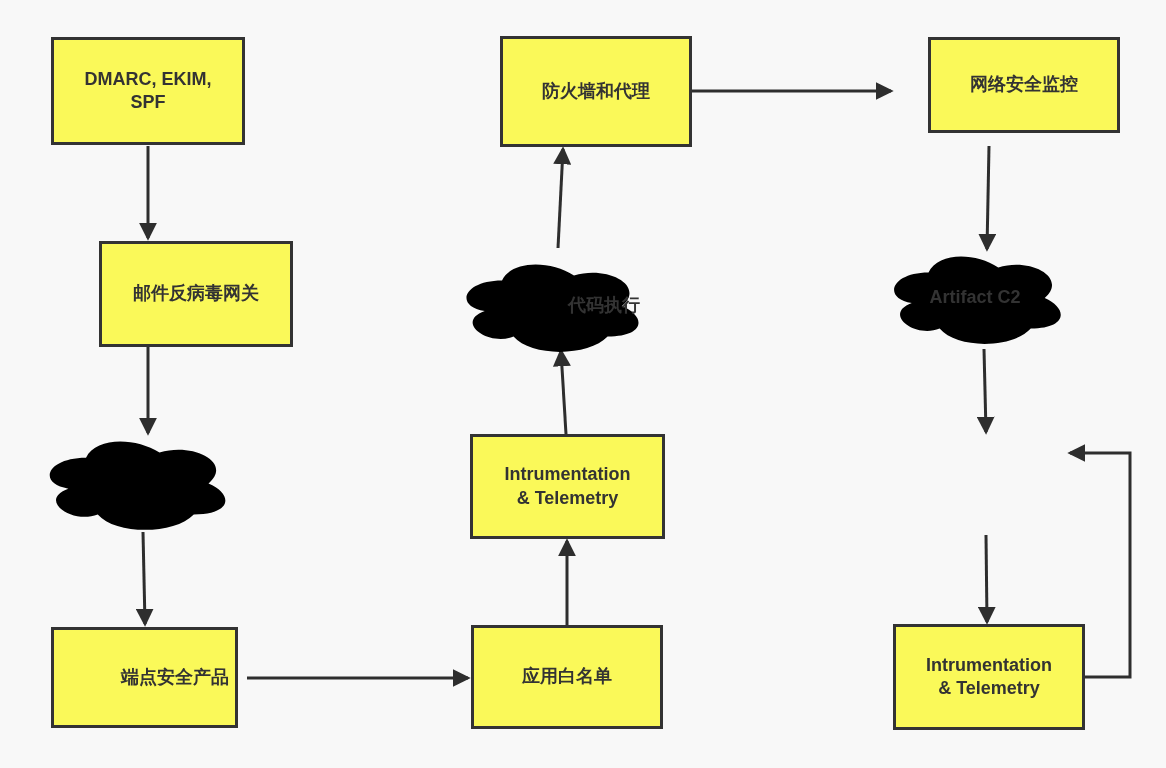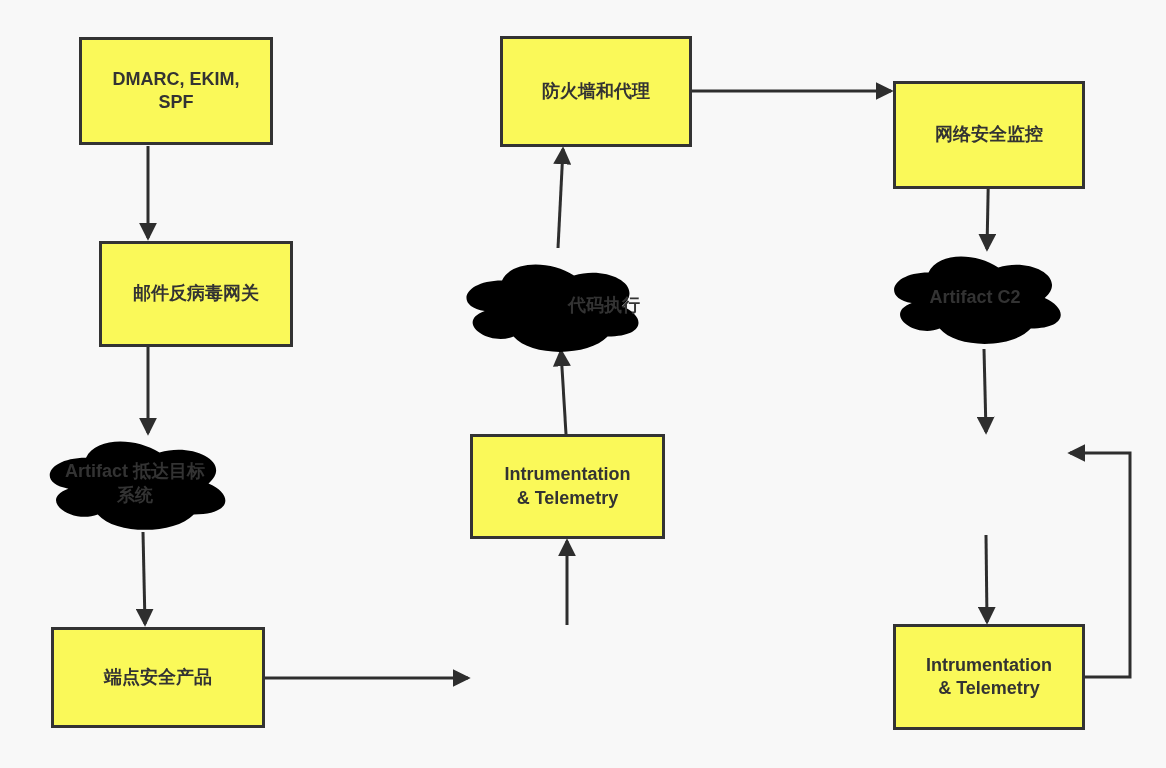--- a/index.html
+++ b/index.html
@@ -84,59 +84,60 @@
     <line x1="567" y1="625" x2="567" y2="541" marker-end="url(#arrowhead)"></line>
     <line x1="566" y1="434" x2="561" y2="351" marker-end="url(#arrowhead)"></line>
     <line x1="558" y1="248" x2="563" y2="149" marker-end="url(#arrowhead)"></line>
     <line x1="661" y1="91" x2="891" y2="91" marker-end="url(#arrowhead)"></line>
     <line x1="989" y1="146" x2="987" y2="249" marker-end="url(#arrowhead)"></line>
     <line x1="984" y1="349" x2="986" y2="432" marker-end="url(#arrowhead)"></line>
     <line x1="986" y1="535" x2="987" y2="622" marker-end="url(#arrowhead)"></line>
     <polyline points="1085,677 1130,677 1130,453 1070,453" marker-end="url(#arrowhead)"></polyline>
   </svg>
 
-  <div class="node box" style="left:51px; top:37px; width:194px; height:108px;margin-left:28px;">
+  <div class="node box" style="left:51px; top:37px; width:194px; height:108px;">
     <span class="lbl">DMARC, EKIM,
 SPF</span>
   </div>
 
   <div class="node box" style="left:51px; top:241px; width:194px; height:106px;margin-left:48px;">
     <span class="lbl">邮件反病毒网关</span>
   </div>
 
   <div class="node cloud" style="left:37px; top:432px; width:196px; height:103px;">
     <svg class="cloud-svg" viewBox="0 0 190 104" preserveAspectRatio="none" xmlns="http://www.w3.org/2000/svg">
       <use href="#cloudPath"></use>
     </svg>
-    <span class="lbl">Artifact 抵达目标
-系统</span>
   </div>
 
-  <div class="node box" style="left:51px; top:627px; width:214px; height:101px;">
+  <div class="node box" style="left:51px; top:627px; width:187px; height:101px;justify-content:flex-end;">
     <span class="lbl">端点安全产品</span>
   </div>
 
   <div class="node box" style="left:468px; top:36px; width:192px; height:111px;margin-left:32px;">
     <span class="lbl">防火墙和代理</span>
   </div>
 
   <div class="node cloud" style="left:454px; top:255px; width:192px; height:102px;justify-content:flex-end;">
     <svg class="cloud-svg" viewBox="0 0 190 104" preserveAspectRatio="none" xmlns="http://www.w3.org/2000/svg">
       <use href="#cloudPath"></use>
     </svg>
     <span class="lbl">代码执行</span>
   </div>
 
   <div class="node box" style="left:470px; top:434px; width:195px; height:105px;">
     <span class="lbl">Intrumentation
 &amp; Telemetry</span>
   </div>
 
+  <div class="node box" style="left:471px; top:625px; width:192px; height:104px;">
+    <span class="lbl">应用白名单</span>
+  </div>
 
-  <div class="node box" style="left:893px; top:37px; width:192px; height:108px;margin-top:44px;">
+  <div class="node box" style="left:928px; top:37px; width:192px; height:96px;">
     <span class="lbl">网络安全监控</span>
   </div>
 
   <div class="node cloud" style="left:882px; top:247px; width:186px; height:102px;">
     <svg class="cloud-svg" viewBox="0 0 190 104" preserveAspectRatio="none" xmlns="http://www.w3.org/2000/svg">
       <use href="#cloudPath"></use>
     </svg>
     <span class="lbl">Artifact C2</span>
   </div>
 

